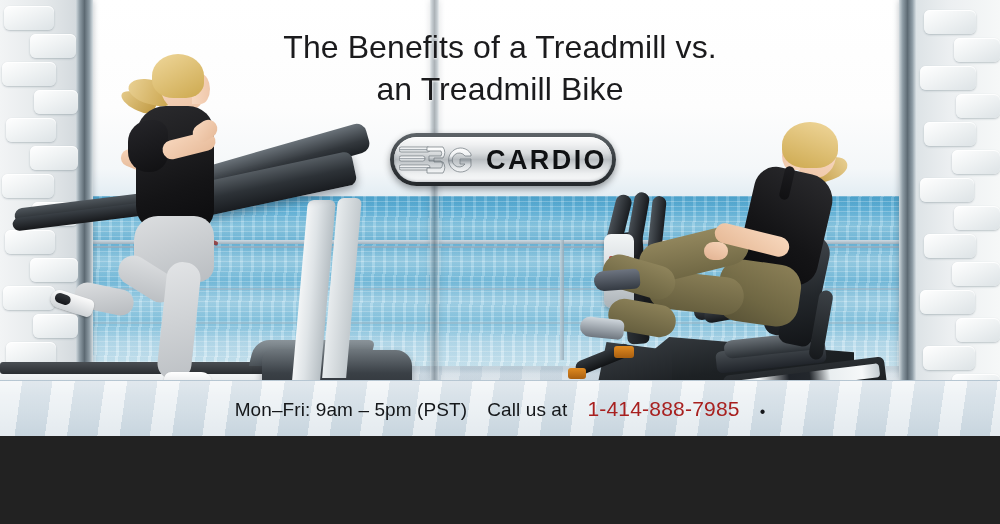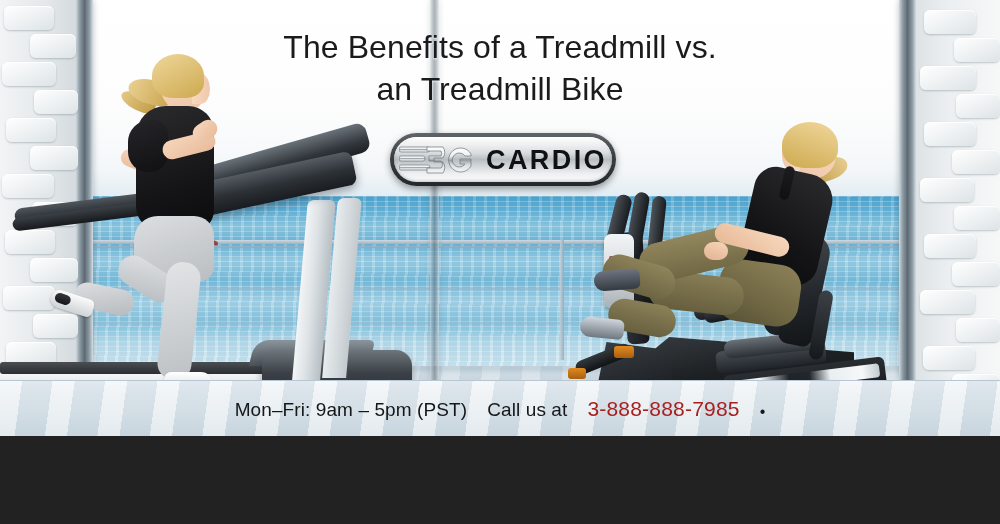--- a/index.html
+++ b/index.html
@@ -565,20 +565,20 @@
     </div>
   </div>
 
   <div class="bottombar">
     <div class="bb-content">
 
 
       <div class="bb-text">
         <span>Mon–Fri: 9am – 5pm (PST)</span>
         <span>Call us at</span>
-        <a class="bb-phone" href="#" style="text-decoration:none">3-888-888-7985</a>
+        <a class="bb-phone" href="#" style="text-decoration:none">1-414-888-7985</a>
         <span class="bb-dot">•</span>
       </div>
 
     </div>
   </div>
 
 </div>
 
 </body></html>

